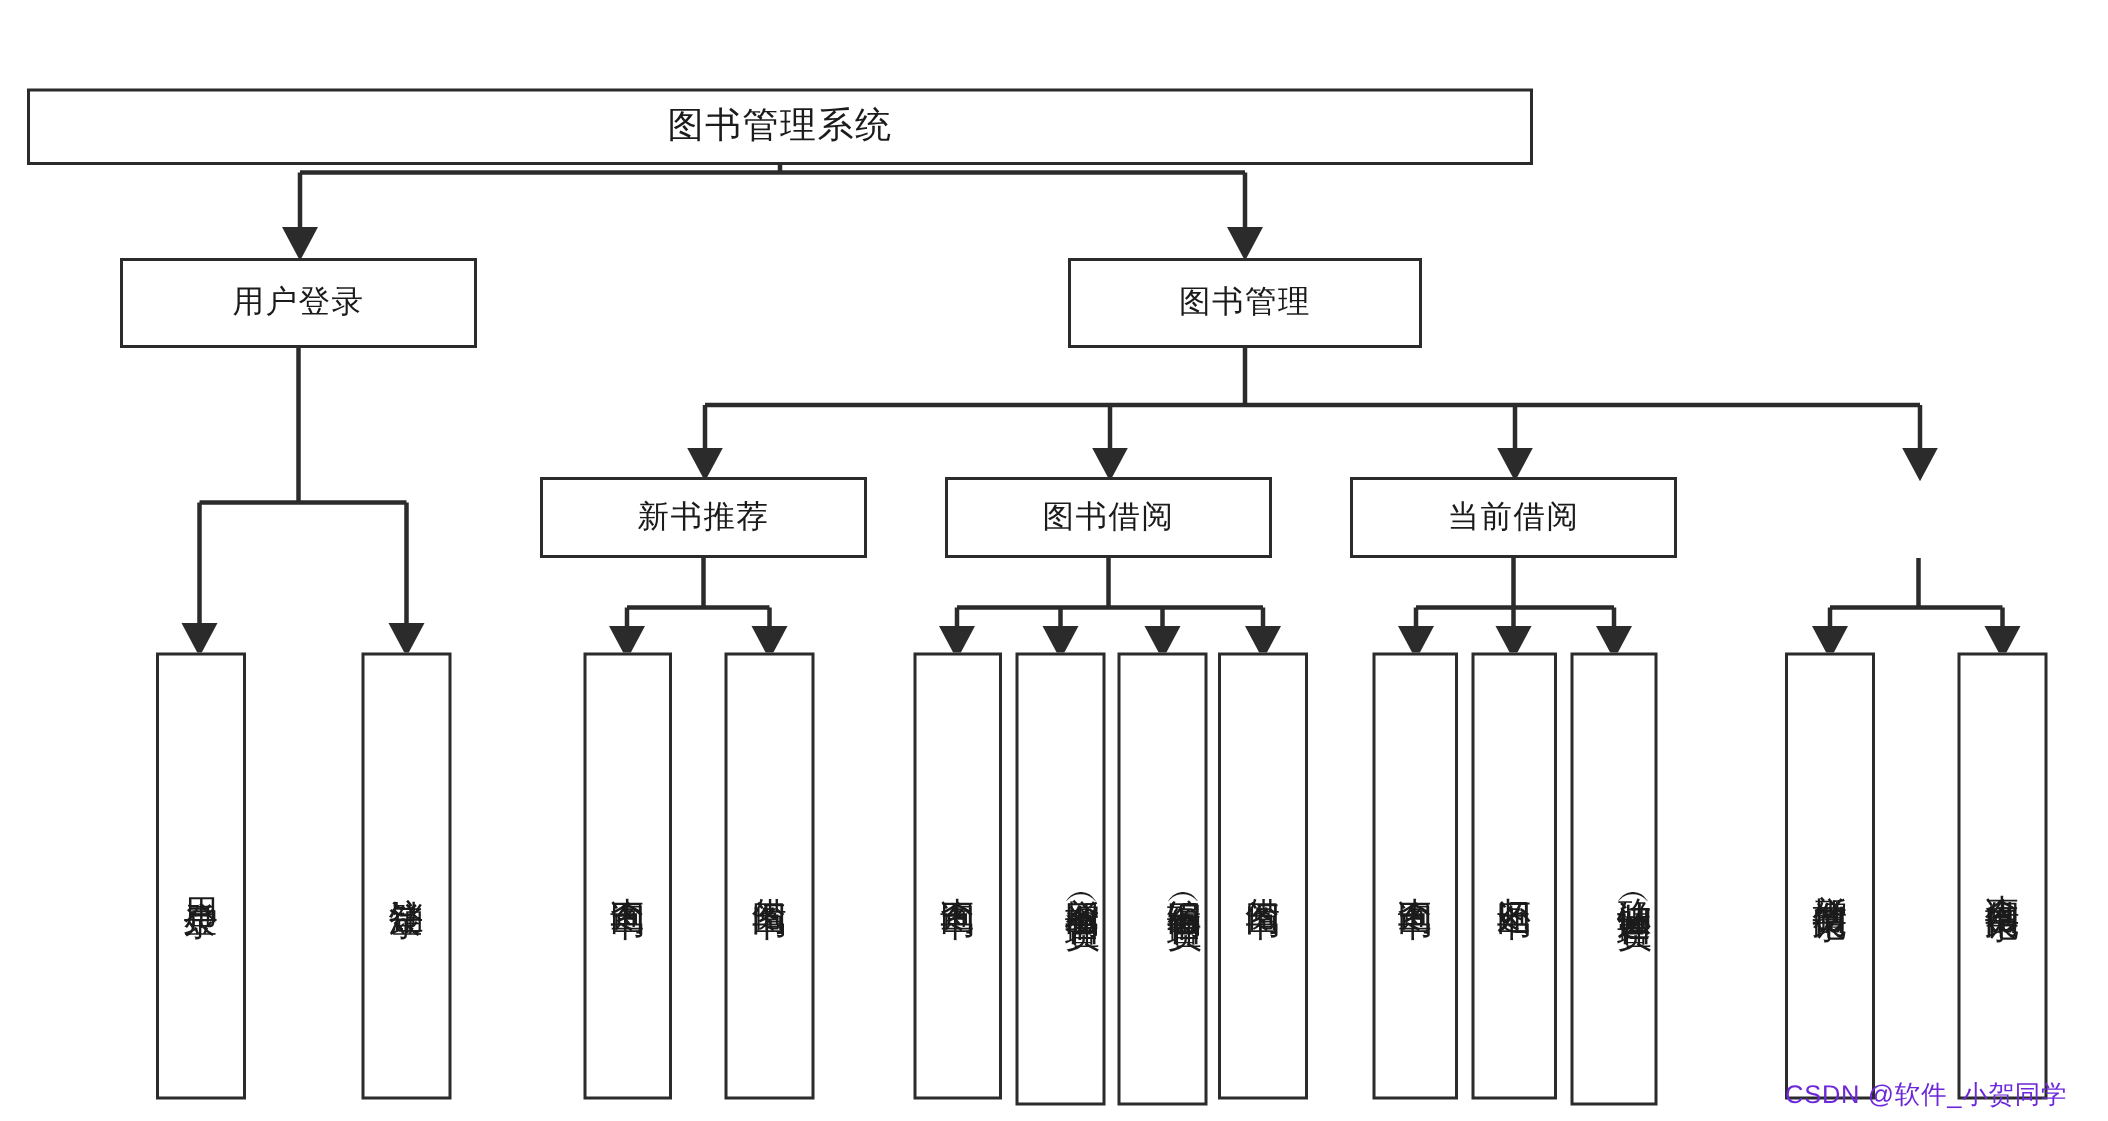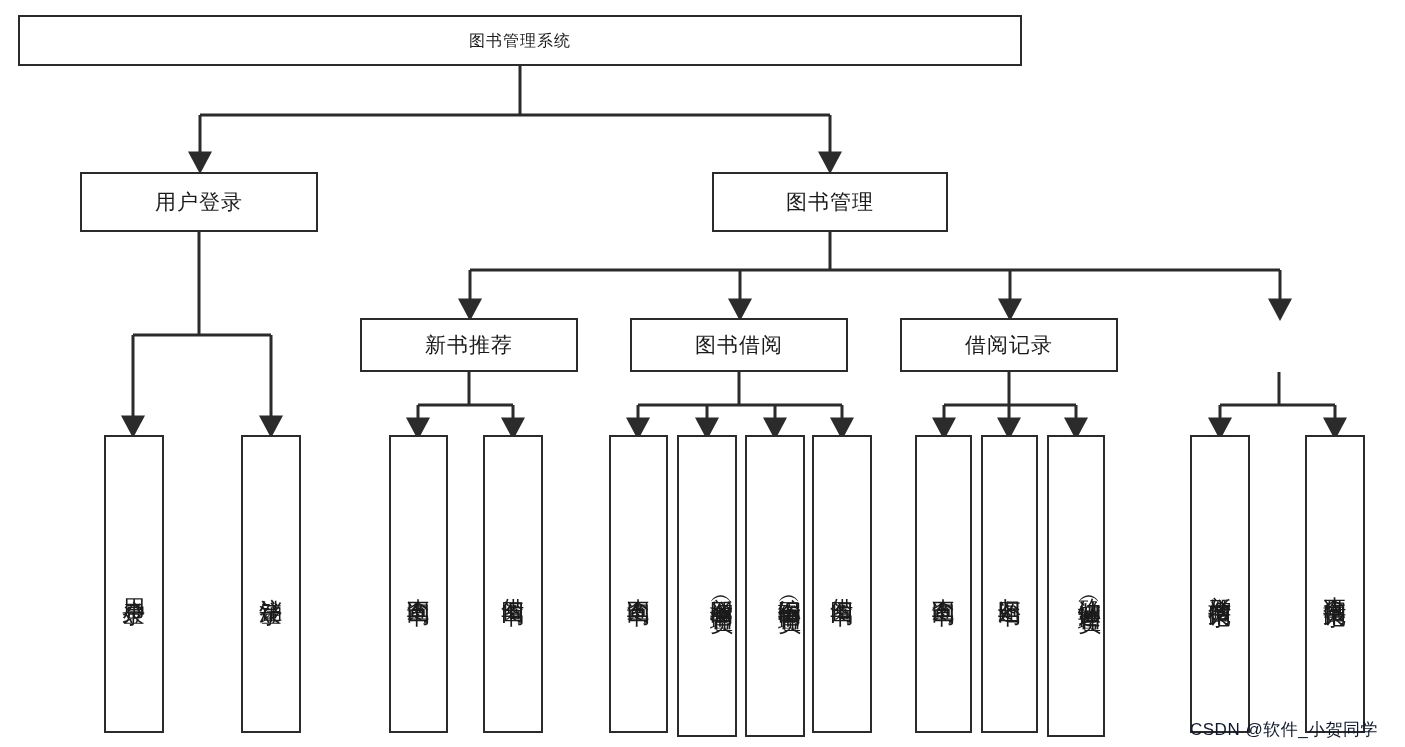--- a/index.html
+++ b/index.html
@@ -35,40 +35,41 @@
     justify-content: center;
     color: #1b1b1b;
   }
   .node-h {
     font-size: 21px;
     letter-spacing: 1px;
     line-height: 1.2;
     white-space: nowrap;
   }
   .node-root {
-    font-size: 16px;
+    font-size: 24px;
+    margin-top: 44px;
   }
   .node-v {
     writing-mode: vertical-rl;
     text-orientation: upright;
     align-items: flex-start;
     justify-content: center;
     font-size: 23px;
     line-height: 1.16;
     letter-spacing: 2px;
     padding-top: 6px;
     white-space: nowrap;
   }
   .node-v.center-v {
     align-items: center;
     padding-top: 0;
   }
   .watermark {
     position: absolute;
-    color: #0f172a;
+    color: #6d28d9;
     font-size: 17px;
     white-space: nowrap;
     letter-spacing: 0.5px;
   }
 </style>
 </head>
 <body>
 
 <div id="canvas">
 
@@ -122,21 +123,21 @@
     </g>
   </svg>
 
   <div class="node node-h node-root" style="left:18px; top:15px; width:1004px; height:51px;">图书管理系统</div>
 
   <div class="node node-h" style="left:80px; top:172px; width:238px; height:60px;">用户登录</div>
   <div class="node node-h" style="left:360px; top:318px; width:218px; height:54px;">新书推荐</div>
 
   <div class="node node-h" style="left:712px; top:172px; width:236px; height:60px;">图书管理</div>
   <div class="node node-h" style="left:630px; top:318px; width:218px; height:54px;">图书借阅</div>
-  <div class="node node-h" style="left:900px; top:318px; width:218px; height:54px;">借阅记录</div>
+  <div class="node node-h" style="left:900px; top:318px; width:218px; height:54px;">当前借阅</div>
 
   <div class="node node-v center-v" style="left:104px; top:435px; width:60px; height:298px;">用户登录</div>
   <div class="node node-v center-v" style="left:241px; top:435px; width:60px; height:298px;">注销登录</div>
 
   <div class="node node-v center-v" style="left:389px; top:435px; width:59px; height:298px;">查询图书</div>
   <div class="node node-v center-v" style="left:483px; top:435px; width:60px; height:298px;">借阅图书</div>
 
   <div class="node node-v center-v" style="left:609px; top:435px; width:59px; height:298px;">查询图书</div>
   <div class="node node-v" style="left:677px; top:435px; width:60px; height:302px;">新增图书（管理员）</div>
   <div class="node node-v" style="left:745px; top:435px; width:60px; height:302px;">编辑图书（管理员）</div>

